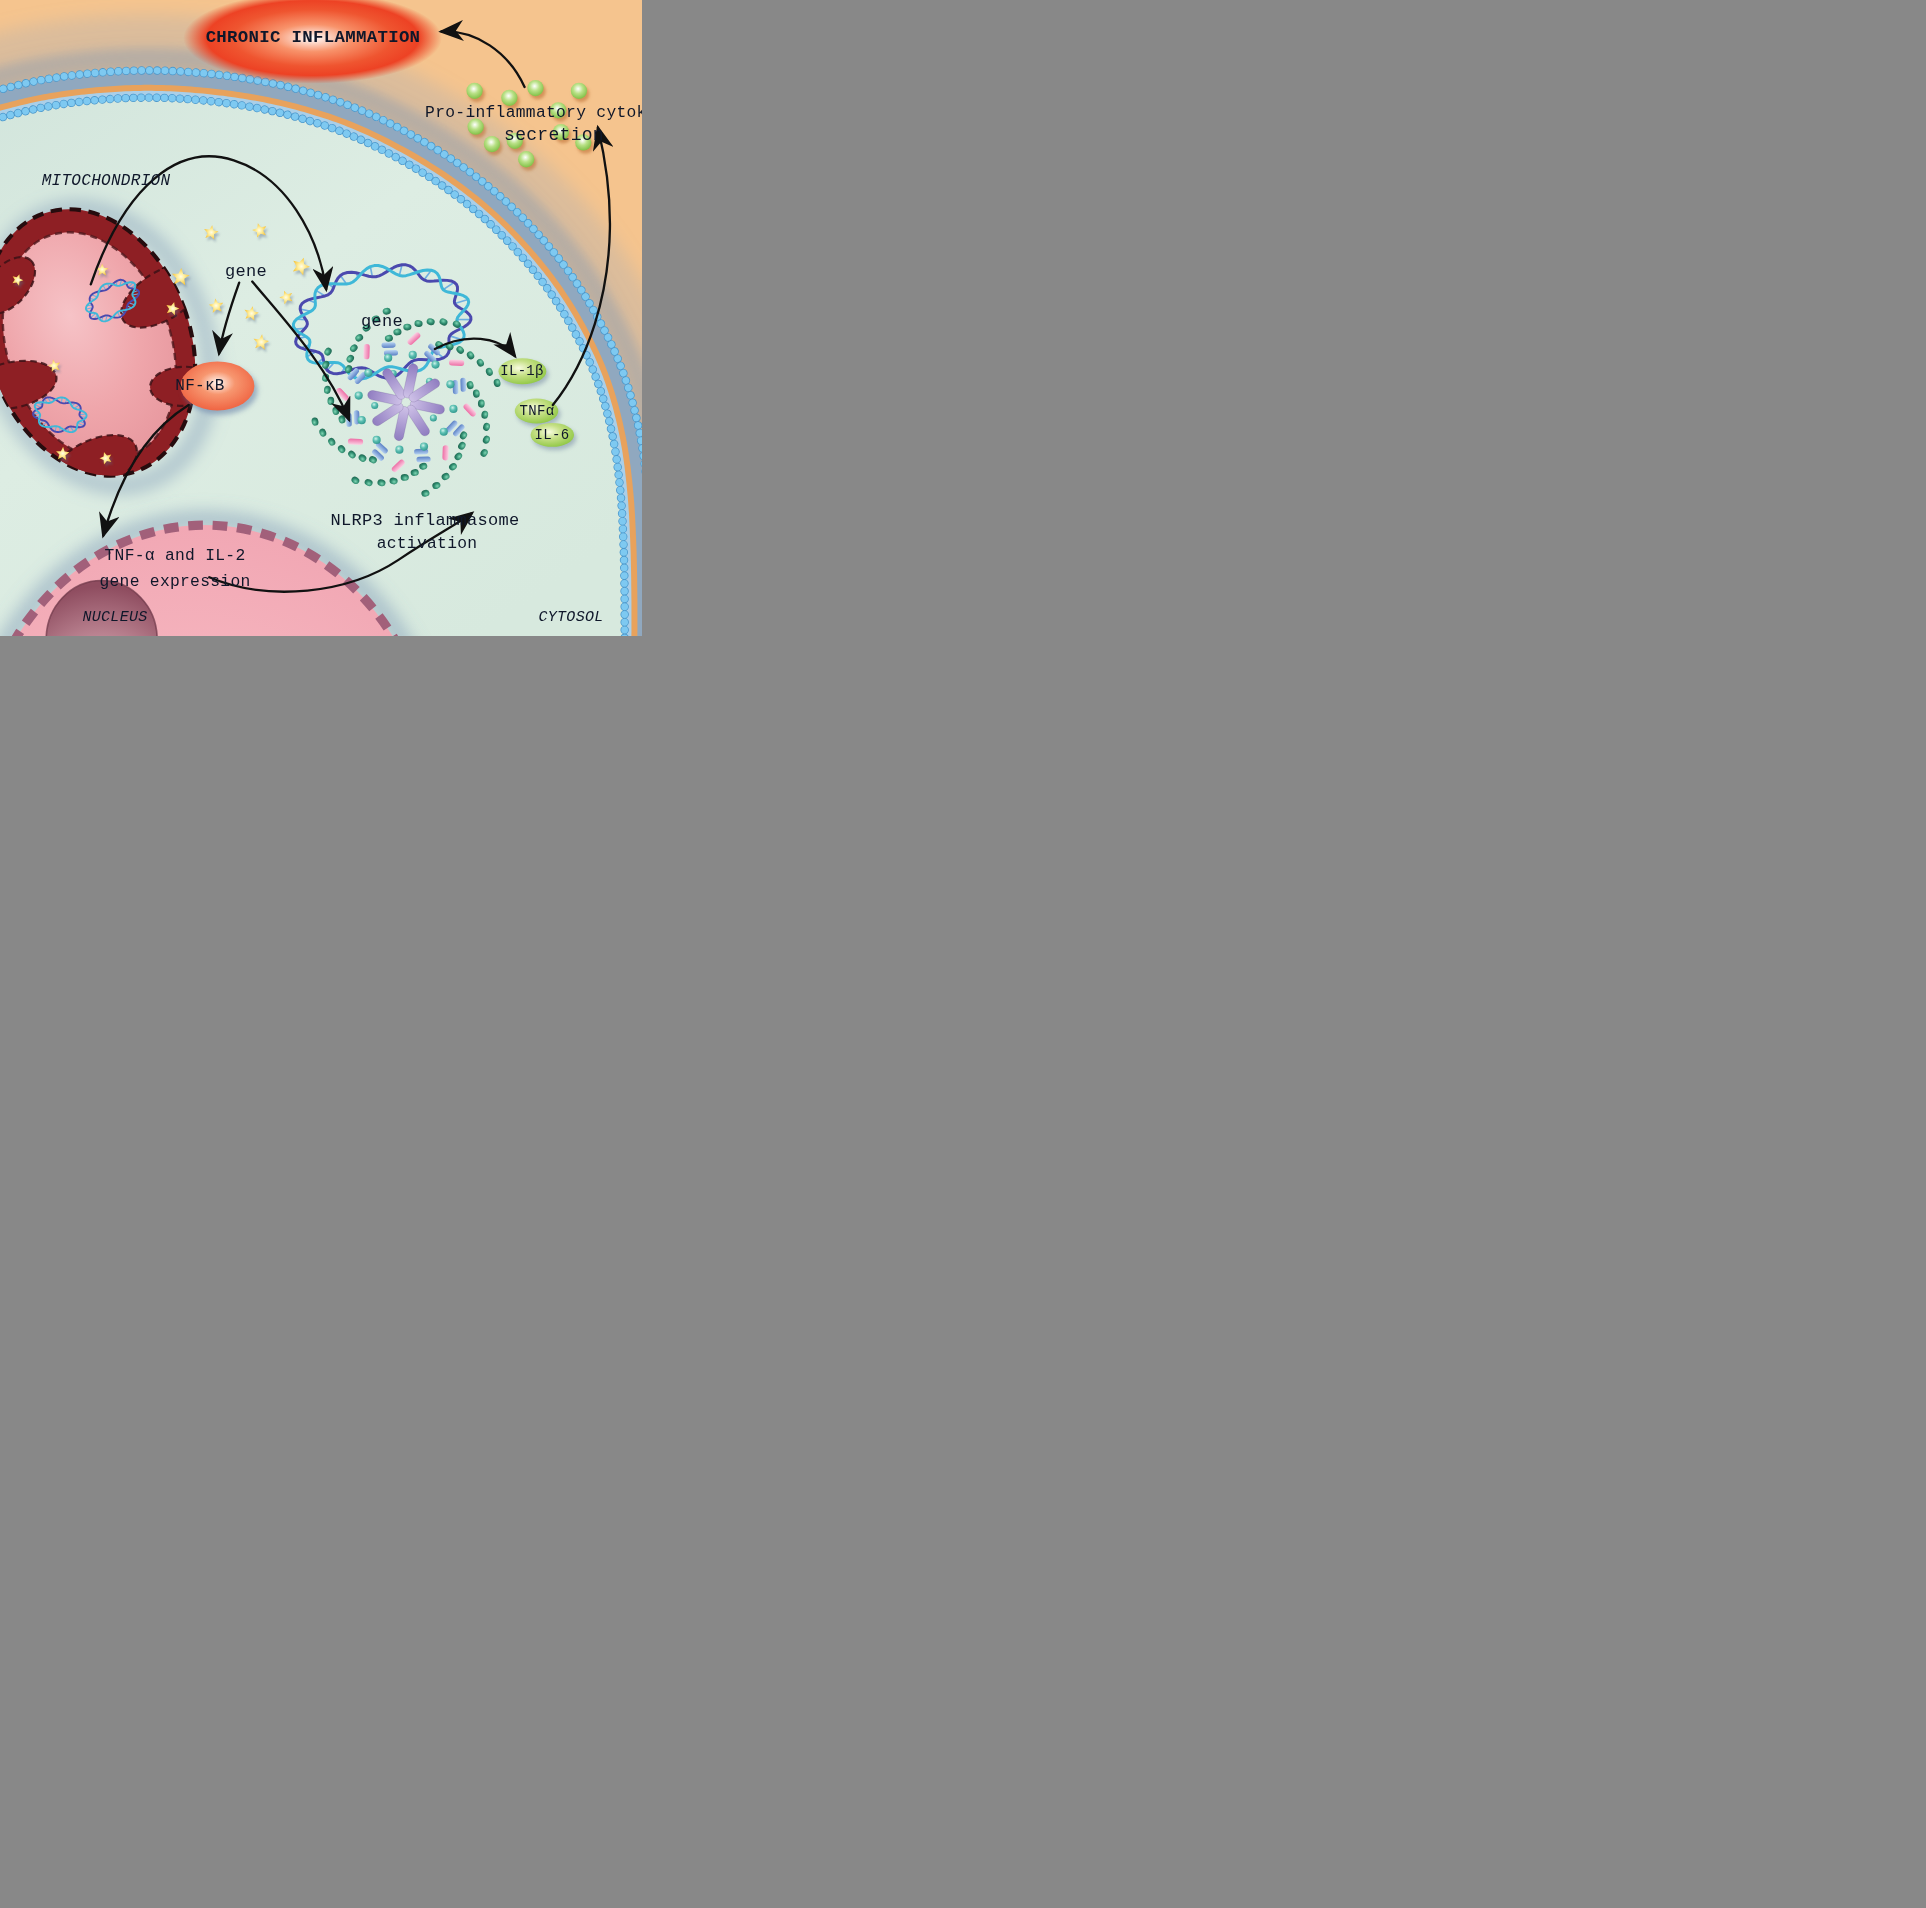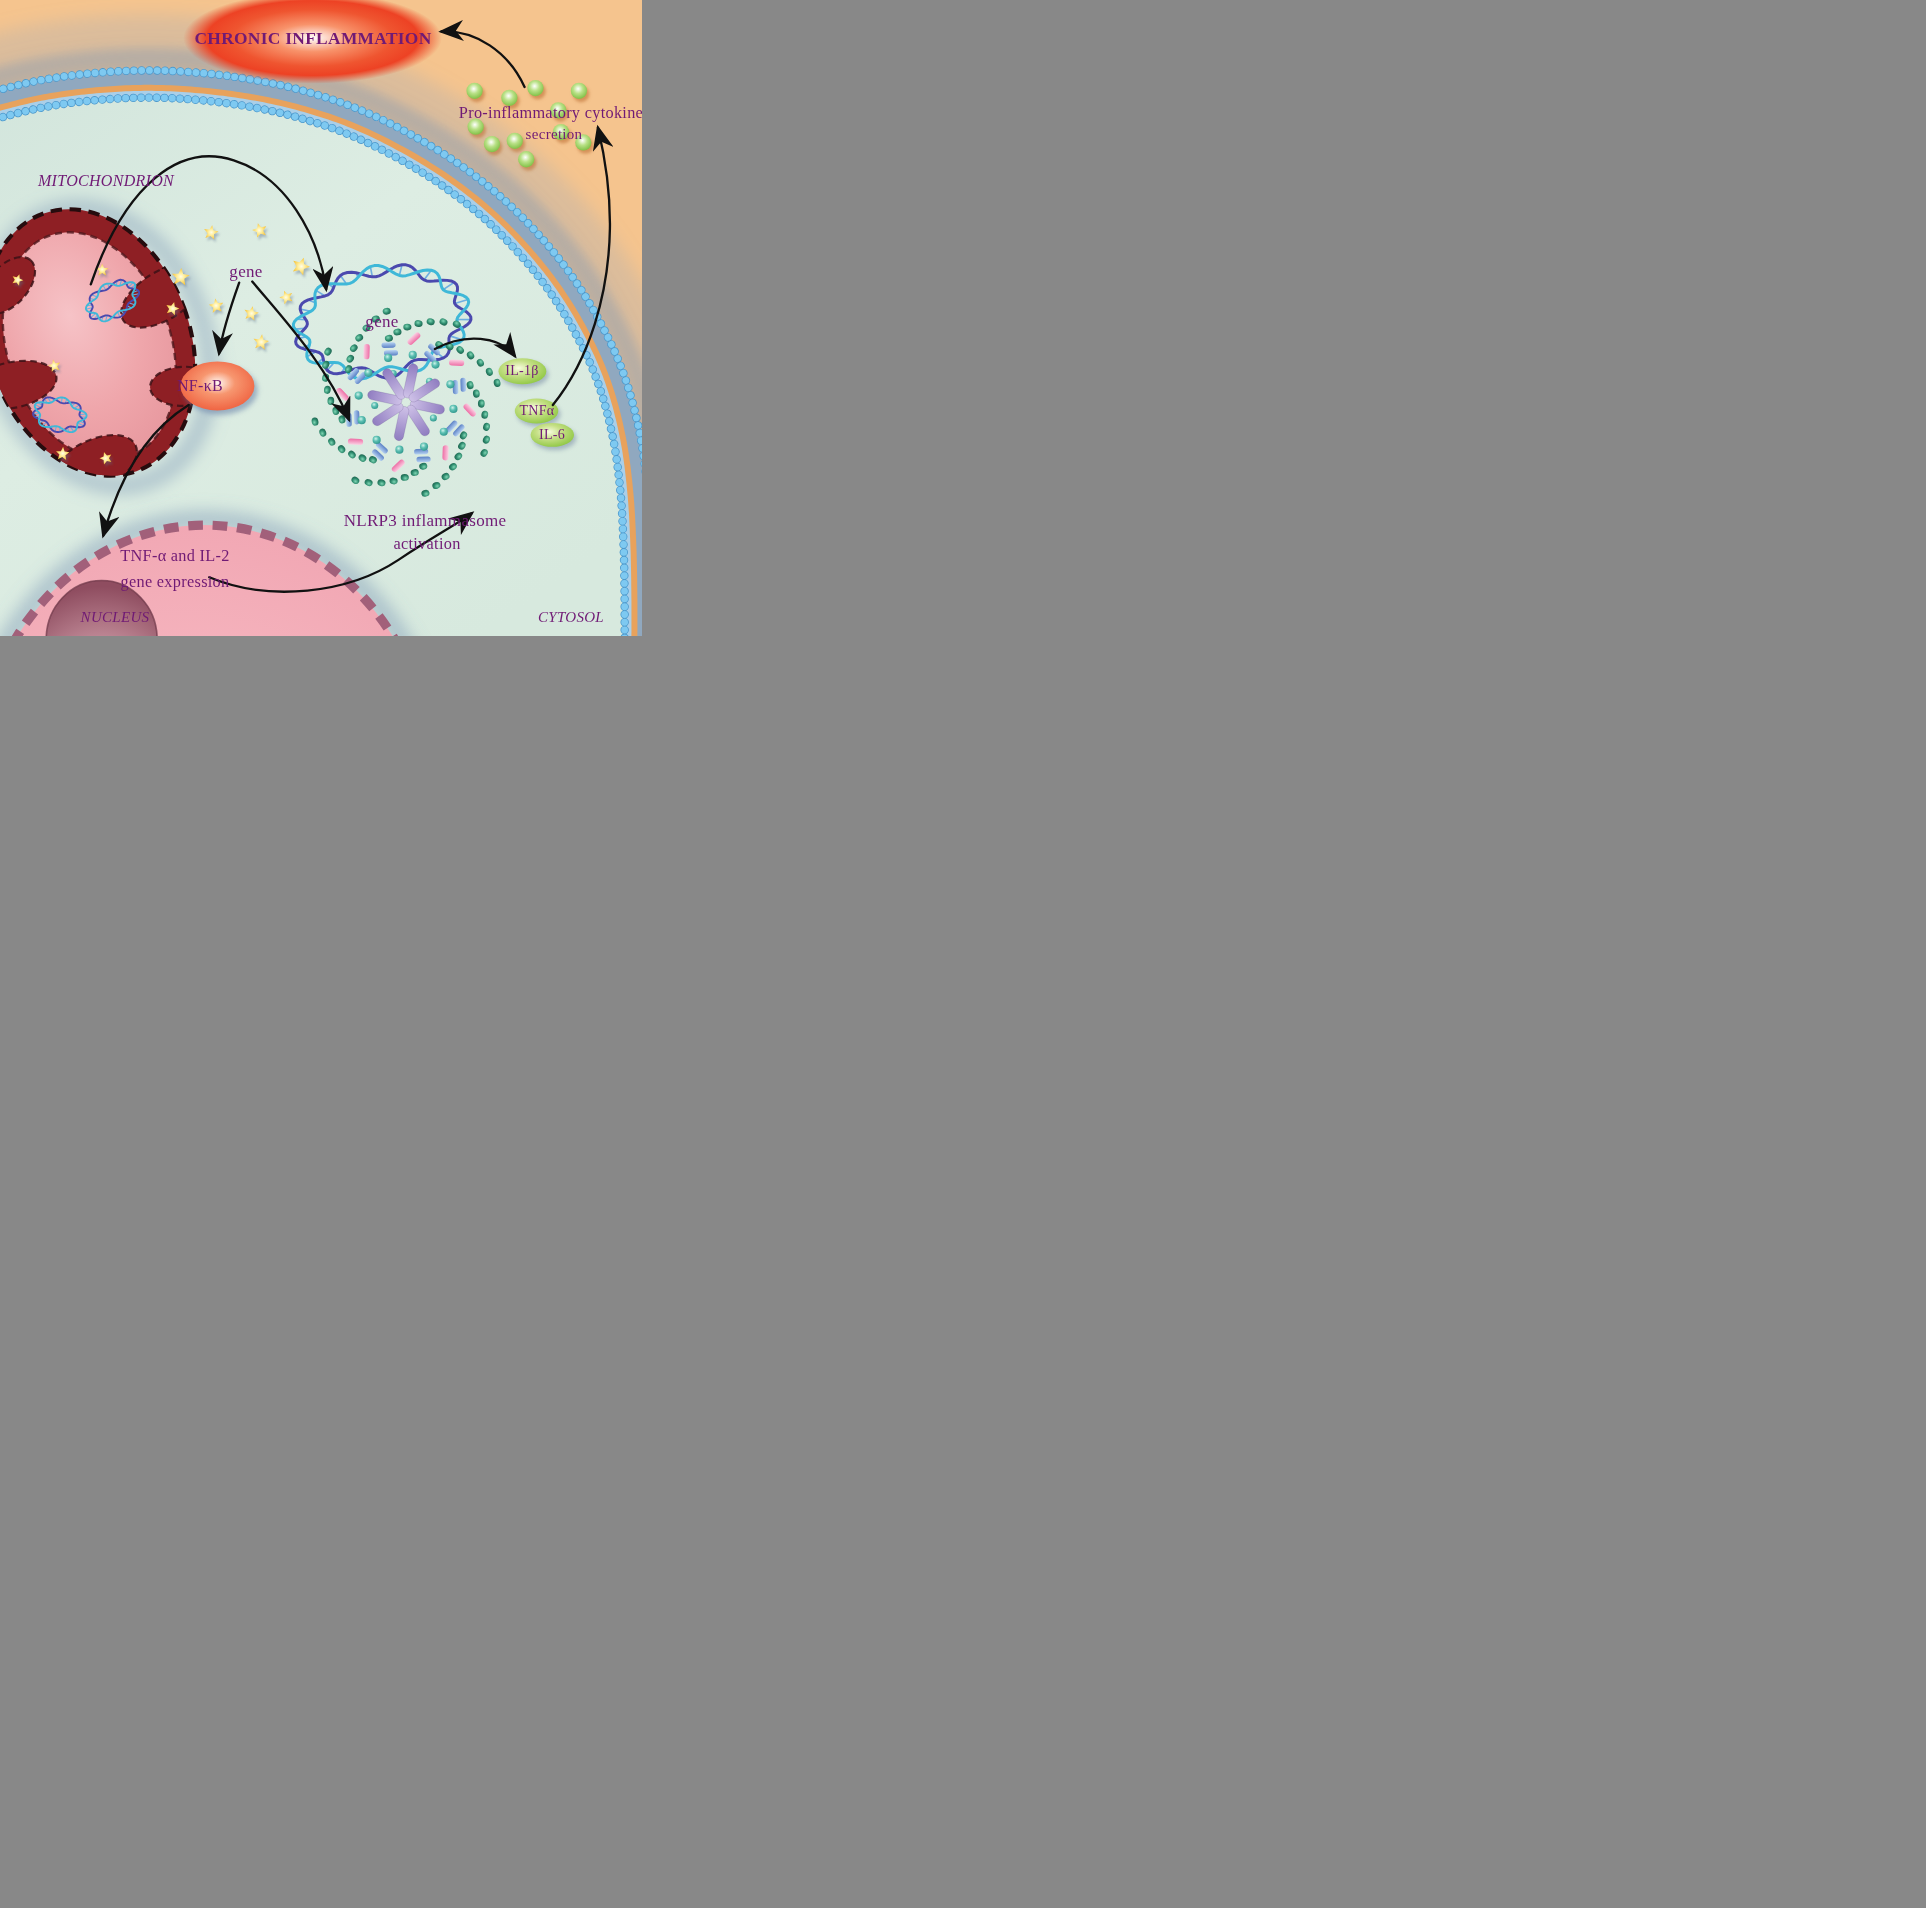--- a/index.html
+++ b/index.html
@@ -1,20 +1,20 @@
 <!DOCTYPE html>
 <html style="font-size:8.7px"><head>
 <meta charset="utf-8">
 <style>
   html,body{margin:0;padding:0;background:#888;}
   #stage{position:relative;width:642px;height:636px;background:#F5C48E;overflow:hidden;
          font-family:"Liberation Sans",sans-serif;}
   #scene{position:absolute;left:0;top:0;}
-  .lbl{position:absolute;transform:translate(-50%,-50%);white-space:nowrap;color:#701a75;
-       font-family:Liberation Serif, serif;line-height:1.05;letter-spacing:0.3px;}
+  .lbl{position:absolute;transform:translate(-50%,-50%);white-space:nowrap;color:#0f172a;
+       font-family:Liberation Mono, monospace;line-height:1.05;letter-spacing:0.3px;}
   .b{font-weight:bold;}
   .it{font-style:italic;text-align:right;}
   .shStar{filter:drop-shadow(3px 5px 2px rgba(90,110,140,.45));}
   .shBallO{filter:drop-shadow(4px 6px 3px rgba(185,105,45,.55));}
   .shBallC{filter:drop-shadow(4px 6px 4px rgba(100,120,150,.45));}
   .shRed{filter:drop-shadow(6px 8px 5px rgba(100,125,165,.55));}
 </style>
 </head>
 <body>
 
@@ -402,18 +402,18 @@
 <div class="lbl" style="left:246px;top:272px;font-size:17px">gene</div>
 <div class="lbl" style="left:382px;top:322px;font-size:17px">gene</div>
 <div class="lbl" style="left:200px;top:386px;font-size:16px">NF-κB</div>
 <div class="lbl" style="left:425px;top:521px;font-size:17px">NLRP3 inflammasome</div>
 <div class="lbl" style="left:427px;top:544px;font-size:16.3px">activation</div>
 <div class="lbl" style="left:175px;top:556px;font-size:16.3px">TNF-α and IL-2</div>
 <div class="lbl" style="left:175px;top:582px;font-size:16.3px">gene expression</div>
 <div class="lbl it" style="left:115px;top:618px;font-size:15px">NUCLEUS</div>
 <div class="lbl it" style="left:571px;top:618px;font-size:15px">CYTOSOL</div>
 <div class="lbl" style="left:551px;top:113px;font-size:16.3px">Pro-inflammatory cytokine</div>
-<div class="lbl" style="left:554px;top:135px;font-size:15px">secretion</div>
+<div class="lbl" style="left:554px;top:135px;font-size:18px">secretion</div>
 <div class="lbl" style="left:522px;top:371px;font-size:14px">IL-1β</div>
 <div class="lbl" style="left:537px;top:411px;font-size:14px">TNFα</div>
 <div class="lbl" style="left:552px;top:435px;font-size:14px">IL-6</div>
 </div>
 
 
 </body></html>

